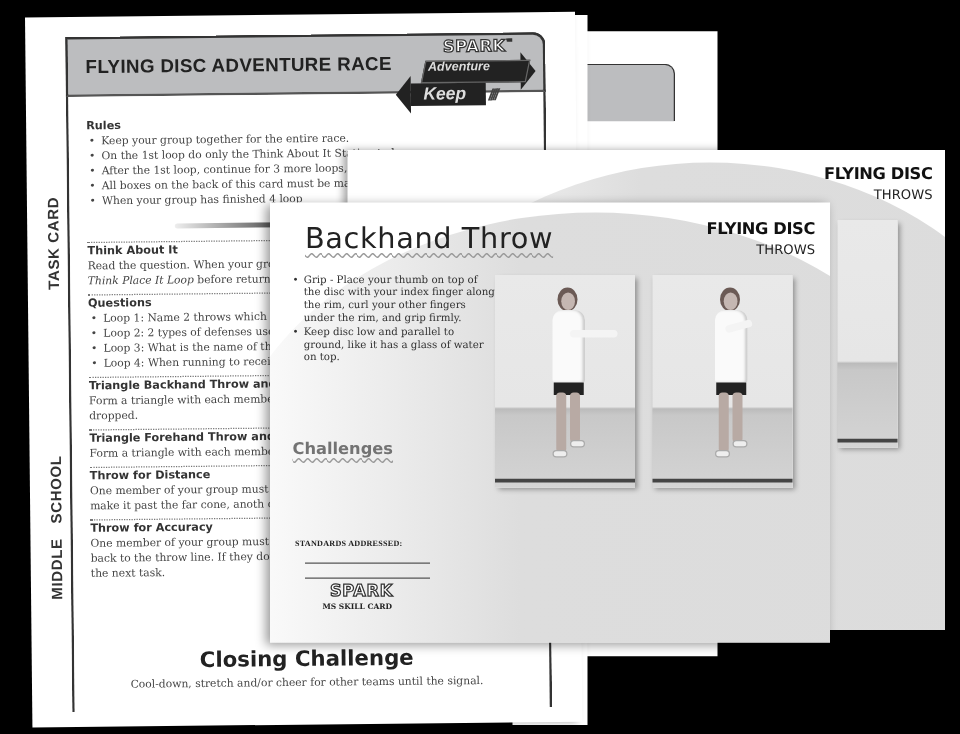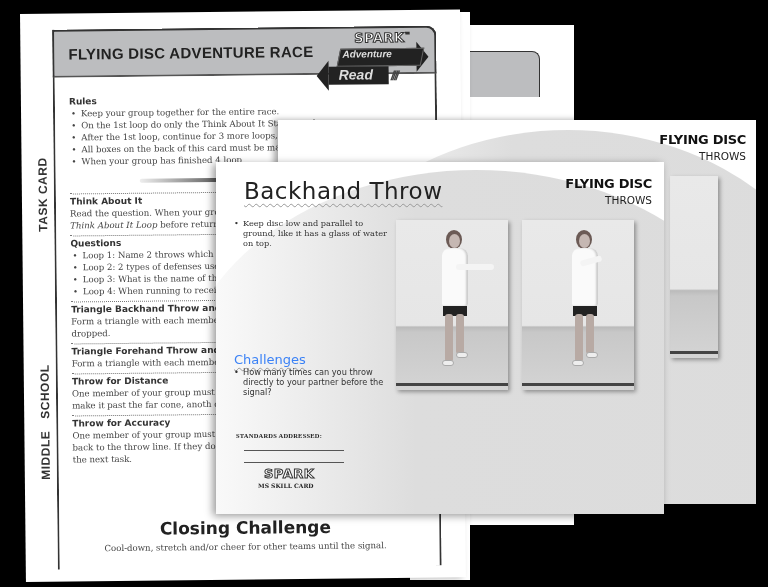--- a/index.html
+++ b/index.html
@@ -56,21 +56,21 @@
   .cat-sub { position: absolute; text-align: right; font-size: 10.5px; color: #222; font-family: "DejaVu Sans", sans-serif; }
   .photo { position: absolute; background: linear-gradient(to bottom, #e9e9e9 0%, #e6e6e6 62%, #bbb 63%, #c8c8c8 66%, #d4d4d4 100%); box-shadow: 2px 2px 4px rgba(0,0,0,0.35); }
   .photo .floor-line { position: absolute; left: 0; right: 0; bottom: 4px; height: 3px; background: #444; }
 
   
   #card-en { left: 216px; top: 162px; width: 448px; height: 352px; overflow: hidden; box-shadow: -3px 2px 8px rgba(0,0,0,0.4); }
   #card-en .swoosh { left: -40px; top: 8px; width: 600px; height: 460px; }
   .en-list { position: absolute; left: 18px; top: 56px; width: 162px; font-size: 8.2px; line-height: 10.2px; color: #333; font-family: "DejaVu Serif", serif; list-style: none; }
   .en-list li { position: relative; padding-left: 9px; margin-bottom: 1px; }
   .en-list li::before { content: "•"; position: absolute; left: 0; }
-  .chal-title { position: absolute; left: 18px; top: 190px; font-size: 13px; font-weight: normal; color: #3b82f6; font-family: "DejaVu Sans", sans-serif; text-decoration: underline wavy #999; text-decoration-thickness: 1px; text-underline-offset: 3px; }
+  .chal-title { position: absolute; left: 18px; top: 190px; font-size: 13px; font-weight: bold; color: #737373; font-family: "DejaVu Sans", sans-serif; text-decoration: underline wavy #999; text-decoration-thickness: 1px; text-underline-offset: 3px; }
   .chal-list { position: absolute; left: 18px; top: 205px; width: 165px; font-size: 8.2px; line-height: 10px; color: #333; font-family: "DejaVu Sans", sans-serif; list-style: none; }
   .chal-list li { position: relative; padding-left: 9px; }
   .chal-list li::before { content: "•"; position: absolute; left: 0; }
   .std-label { position: absolute; left: 20px; top: 270px; font-size: 6.5px; font-weight: bold; color: #222; font-family: Liberation Serif, serif; letter-spacing: 0.2px; }
   .std-line { position: absolute; left: 28px; width: 100px; height: 1px; background: #555; }
   .ms-spark { position: absolute; left: 48px; top: 304px; font-size: 13px; font-weight: bold; color: #fff; -webkit-text-stroke: 1px #333; font-family: "DejaVu Sans", sans-serif; letter-spacing: 0.5px; }
   .ms-label { position: absolute; left: 42px; top: 320px; font-size: 6px; font-weight: bold; color: #222; font-family: "DejaVu Serif", serif; }
 
   
   .person { position: absolute; }
@@ -97,21 +97,21 @@
   <div class="tc-frame"></div>
   <div class="tc-header">
     <div class="tc-title">FLYING DISC ADVENTURE RACE</div>
     <div class="spark-logo">
       <div class="arrow-right"></div>
       <div class="arrow-left"></div>
       <div class="adv-bar"></div>
       <div class="race-bar"></div>
       <div class="spark-word"><span>SPARK</span><sup style="font-size:6px">™</sup></div>
       <div class="adv-text">Adventure</div>
-      <div class="race-text">Read</div>
+      <div class="race-text">Keep</div>
       <div class="race-stripes">////</div>
     </div>
   </div>
 
   <div class="side-label" id="side-task">TASK CARD</div>
   <div class="side-label" id="side-ms"><span>MIDDLE</span><span>SCHOOL</span></div>
 
   <div class="tc-body">
     <h4>Rules</h4>
     <ul>
@@ -121,21 +121,21 @@
       <li>All boxes on the back of this card must be marked.</li>
       <li>When your group has finished 4 loop</li>
     </ul>
     <div class="tc-arrow">
         <div class="shaft"></div>
         <div class="head"></div>
       </div>
 
     <div class="tc-section">
       <h4>Think About It</h4>
-      <p><span>Read the question. When your group t and answer it. If correct, your group w</span> <em>Think About It Loop</em><span> before returning t answer the question correctly before m</span></p>
+      <p><span>Read the question. When your group t and answer it. If correct, your group w</span> <em>Think Place It Loop</em><span> before returning t answer the question correctly before m</span></p>
     </div>
     <div class="tc-section">
       <h4>Questions</h4>
       <ul>
         <li>Loop 1: Name 2 throws which use a</li>
         <li>Loop 2: 2 types of defenses used in</li>
         <li>Loop 3: What is the name of the of quickly run out to receive a pass?</li>
         <li>Loop 4: When running to receive a</li>
       </ul>
     </div>
@@ -170,26 +170,26 @@
     </div>
 </div>
 
 <div class="sheet" id="card-en">
   <div class="swoosh"></div>
   <div class="card-title" style="left:28px;top:16px;">Backhand Throw</div>
   <div class="cat-title" style="right:12px;top:14px;">FLYING DISC</div>
   <div class="cat-sub" style="right:12px;top:32px;">THROWS</div>
 
   <ul class="en-list">
+    <li>Grip - Place your thumb on top of the disc with your index finger along the rim, curl your other fingers under the rim, and grip firmly.</li>
     <li>Keep disc low and parallel to ground, like it has a glass of water on top.</li>
   </ul>
 
   <div class="chal-title">Challenges</div>
   <ul class="chal-list">
-    <li>How many times can you throw directly to your partner before the signal?</li>
   </ul>
 
   <div class="std-label">STANDARDS ADDRESSED:</div>
   <div class="std-line" style="top:288px;"></div>
   <div class="std-line" style="top:300px;"></div>
   <div class="ms-spark">SPARK</div>
   <div class="ms-label">MS SKILL CARD</div>
 
   <div class="photo" style="left:180px;top:58px;width:112px;height:170px;" title="student backhand throw start position">
     <div class="floor-line"></div>

